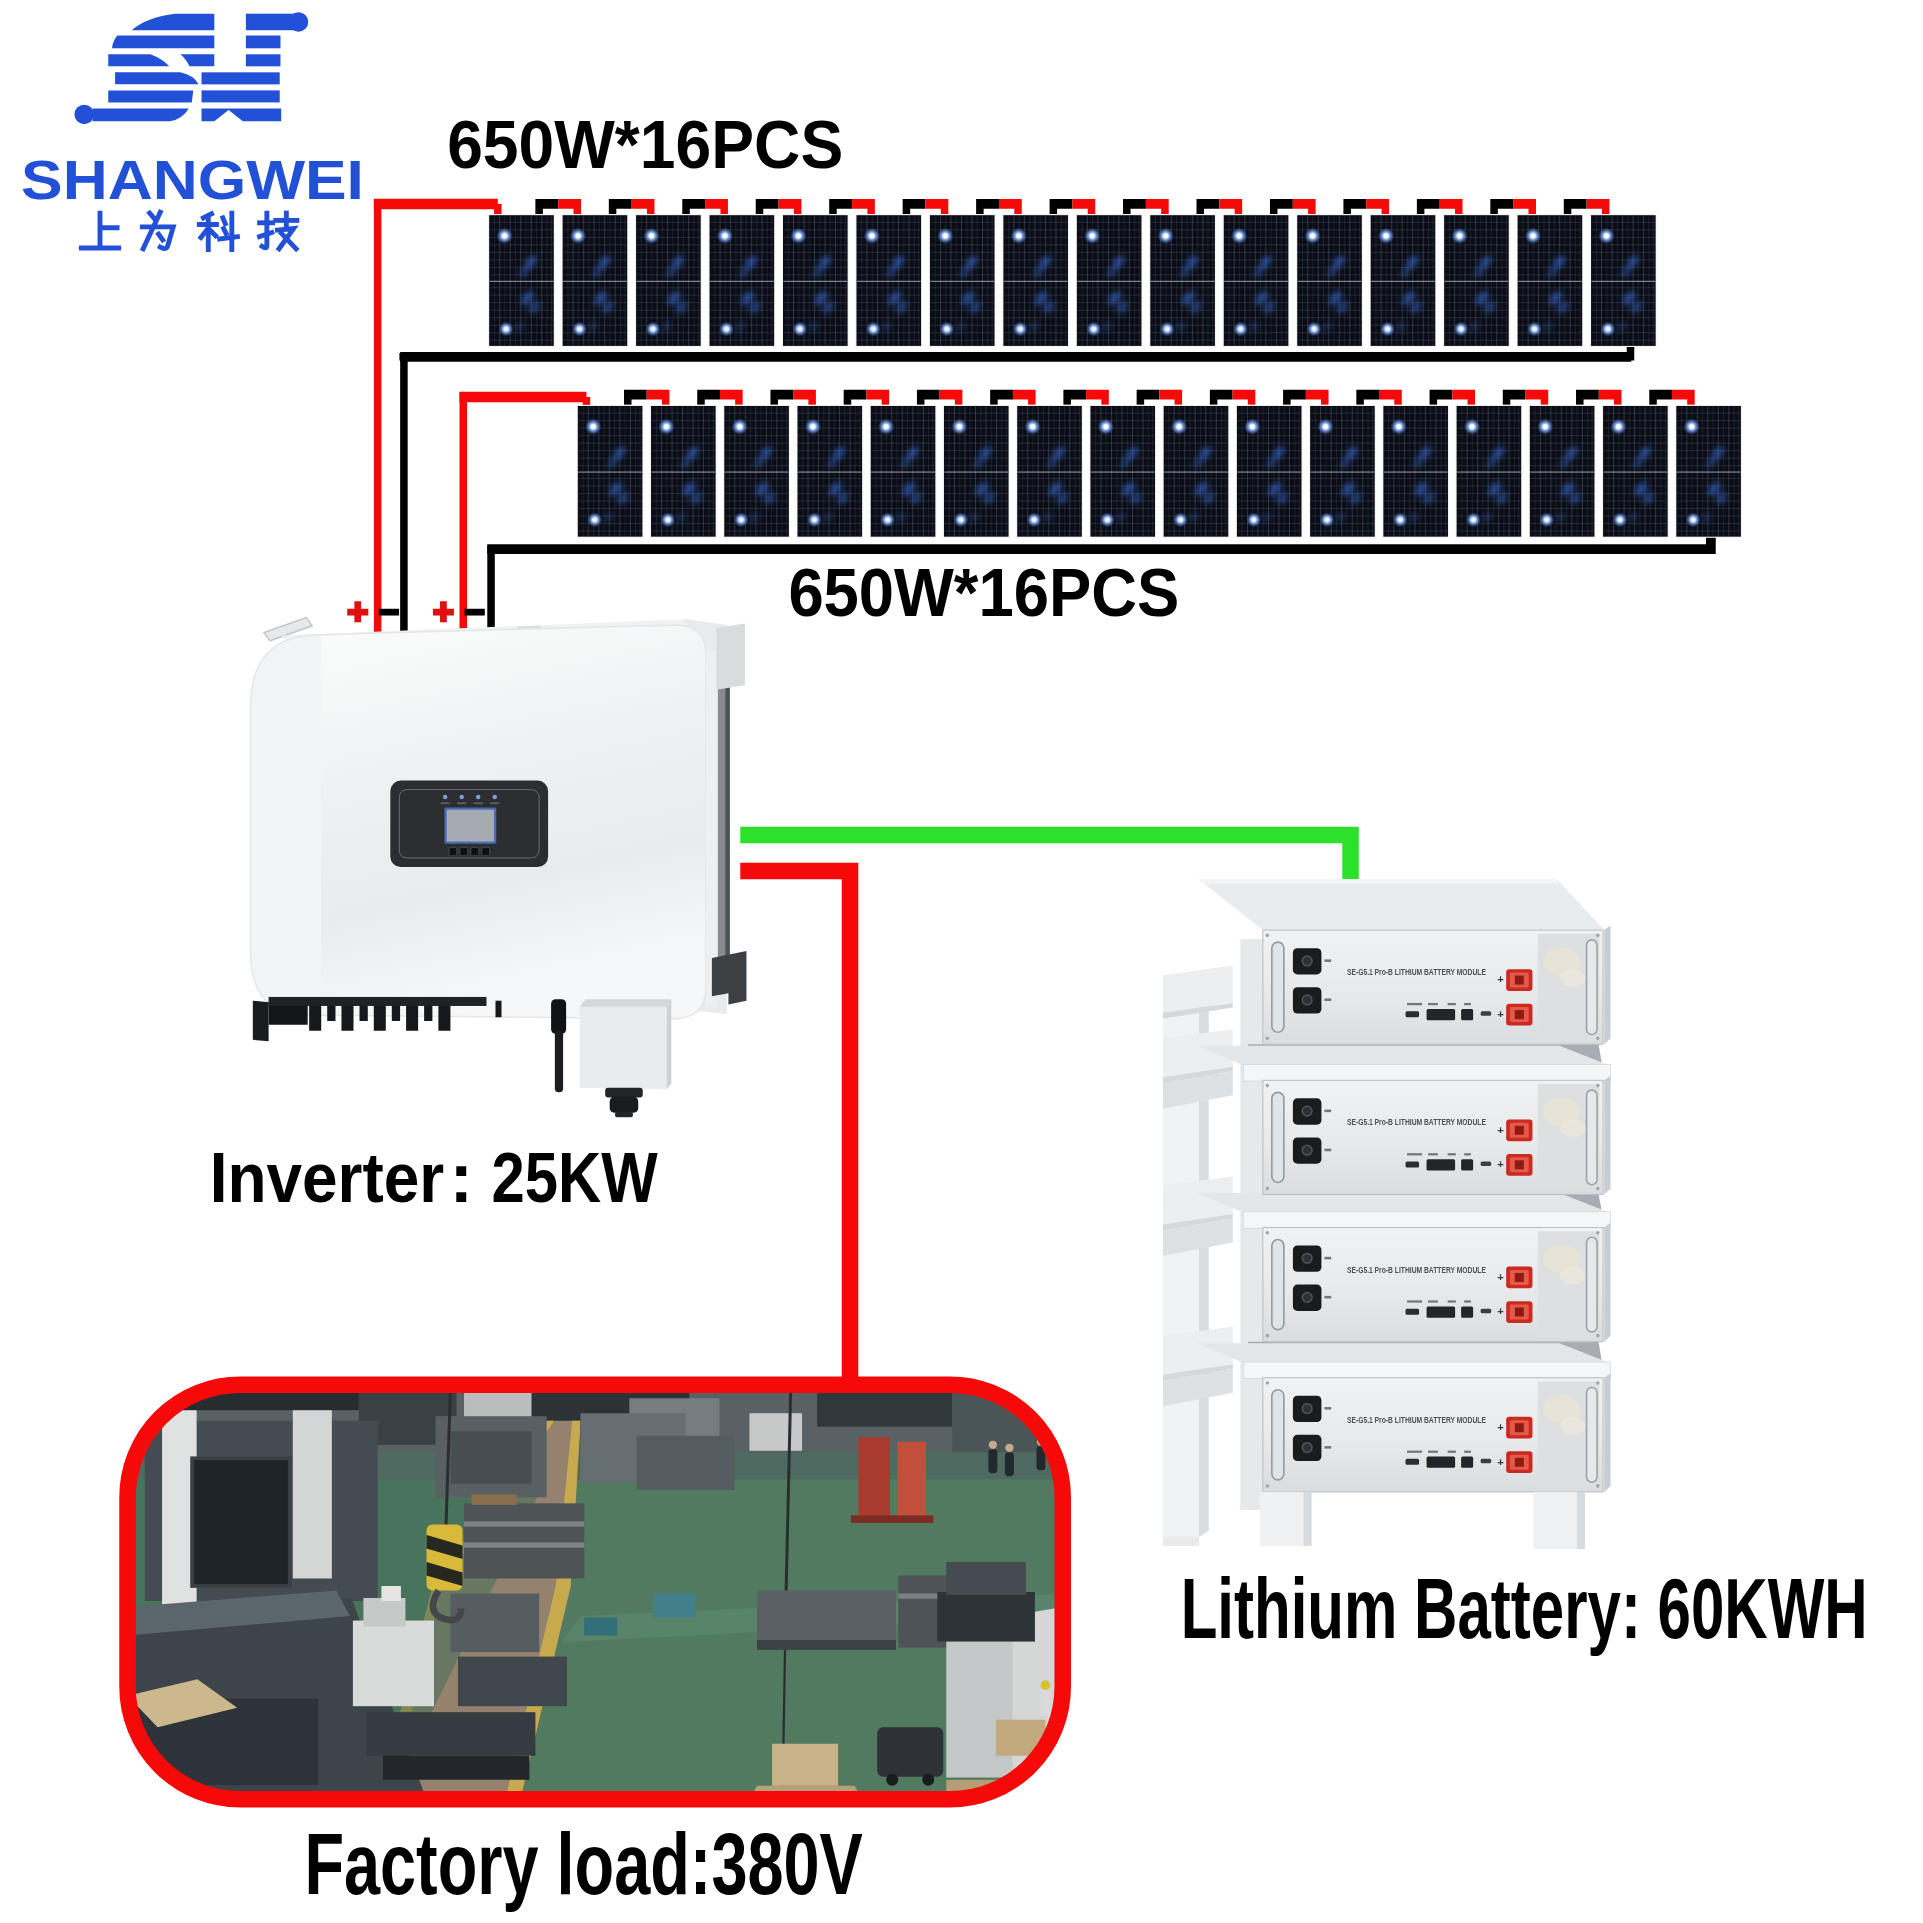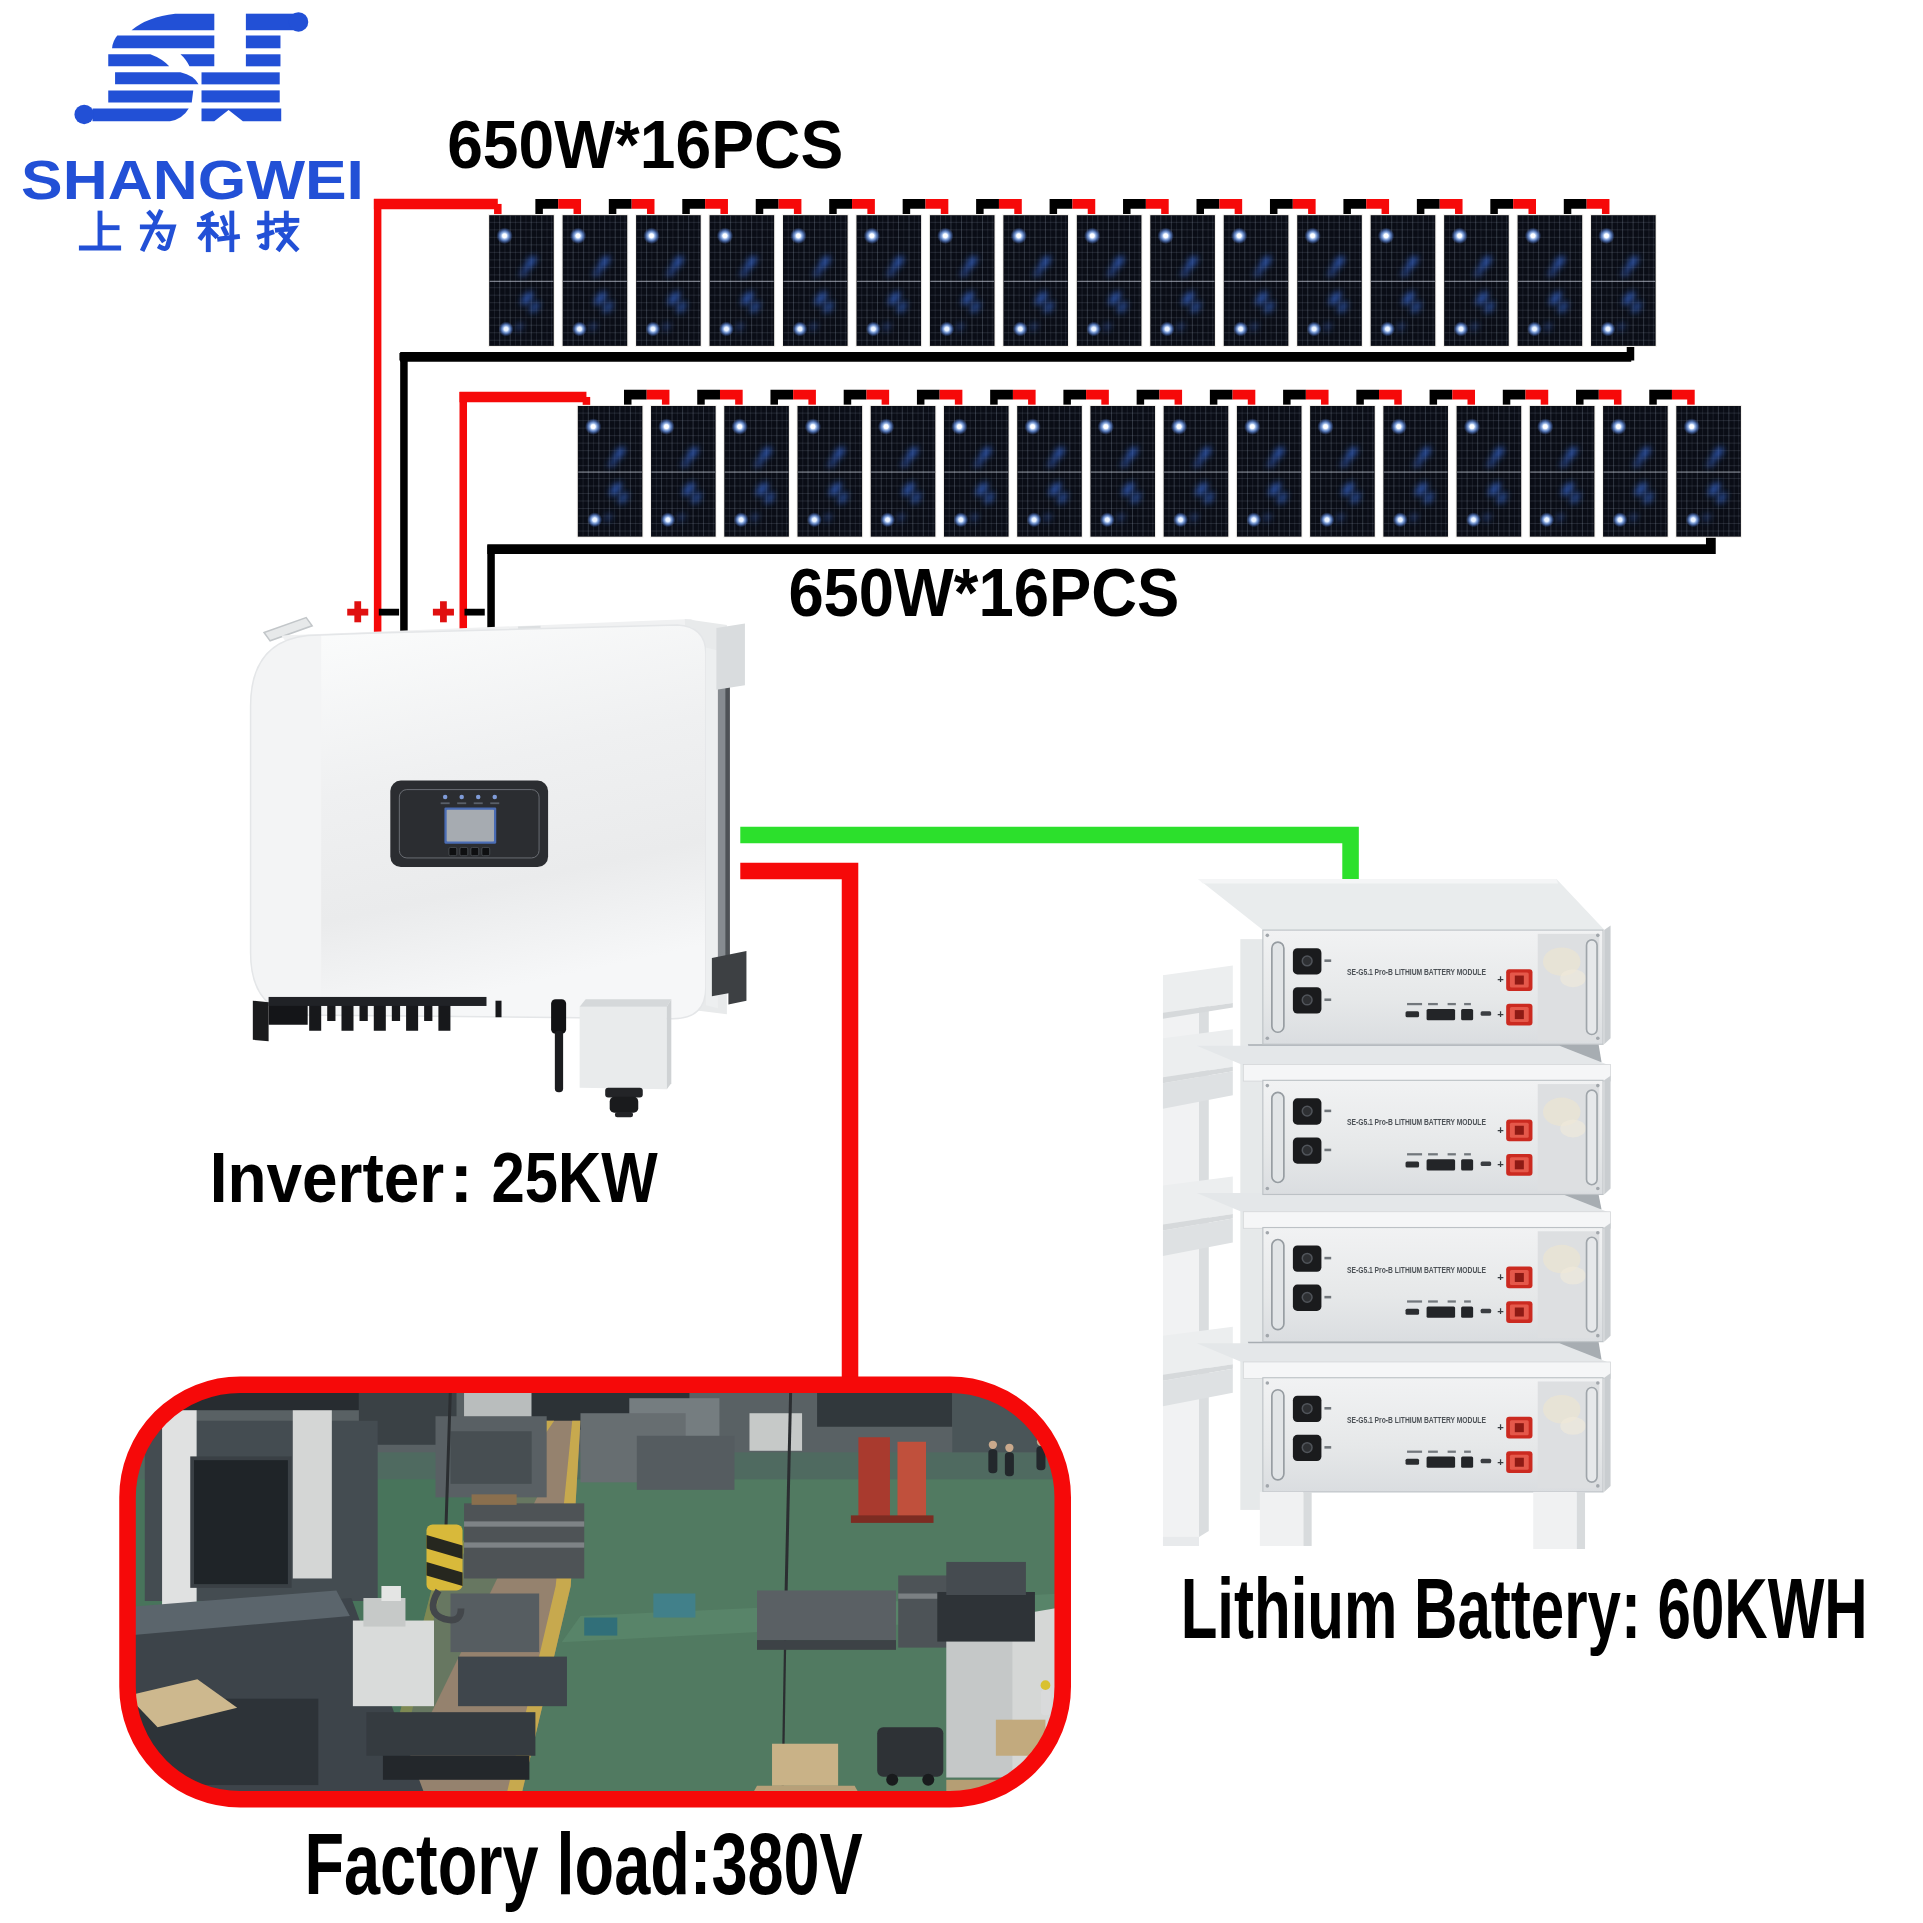--- a/index.html
+++ b/index.html
@@ -1,16 +1,16 @@
 <!DOCTYPE html>
 <html style="font-size:12px"><head>
 <meta charset="utf-8">
 <style>
 html,body{margin:0;padding:0;background:#fff;overflow:hidden;width:1924px;height:1924px;}
-#c{position:relative;width:1924px;height:1924px;background:#fff;overflow:hidden;font-family:"Liberation Sans",sans-serif;}
+#c{position:relative;width:1924px;height:1924px;background:#fff;overflow:hidden;font-family:"Liberation Sans",sans-serif;border-radius:31px;}
 .abs{position:absolute;}
 </style>
 </head>
 <body>
 <div id="c">
 
 <svg class="abs" style="left:0;top:0" width="1924" height="676" viewBox="0 0 2560 900">
   <defs>
     <radialGradient id="glow" cx="50%" cy="50%" r="50%">
       <stop offset="0%" stop-color="#ffffff"></stop>

